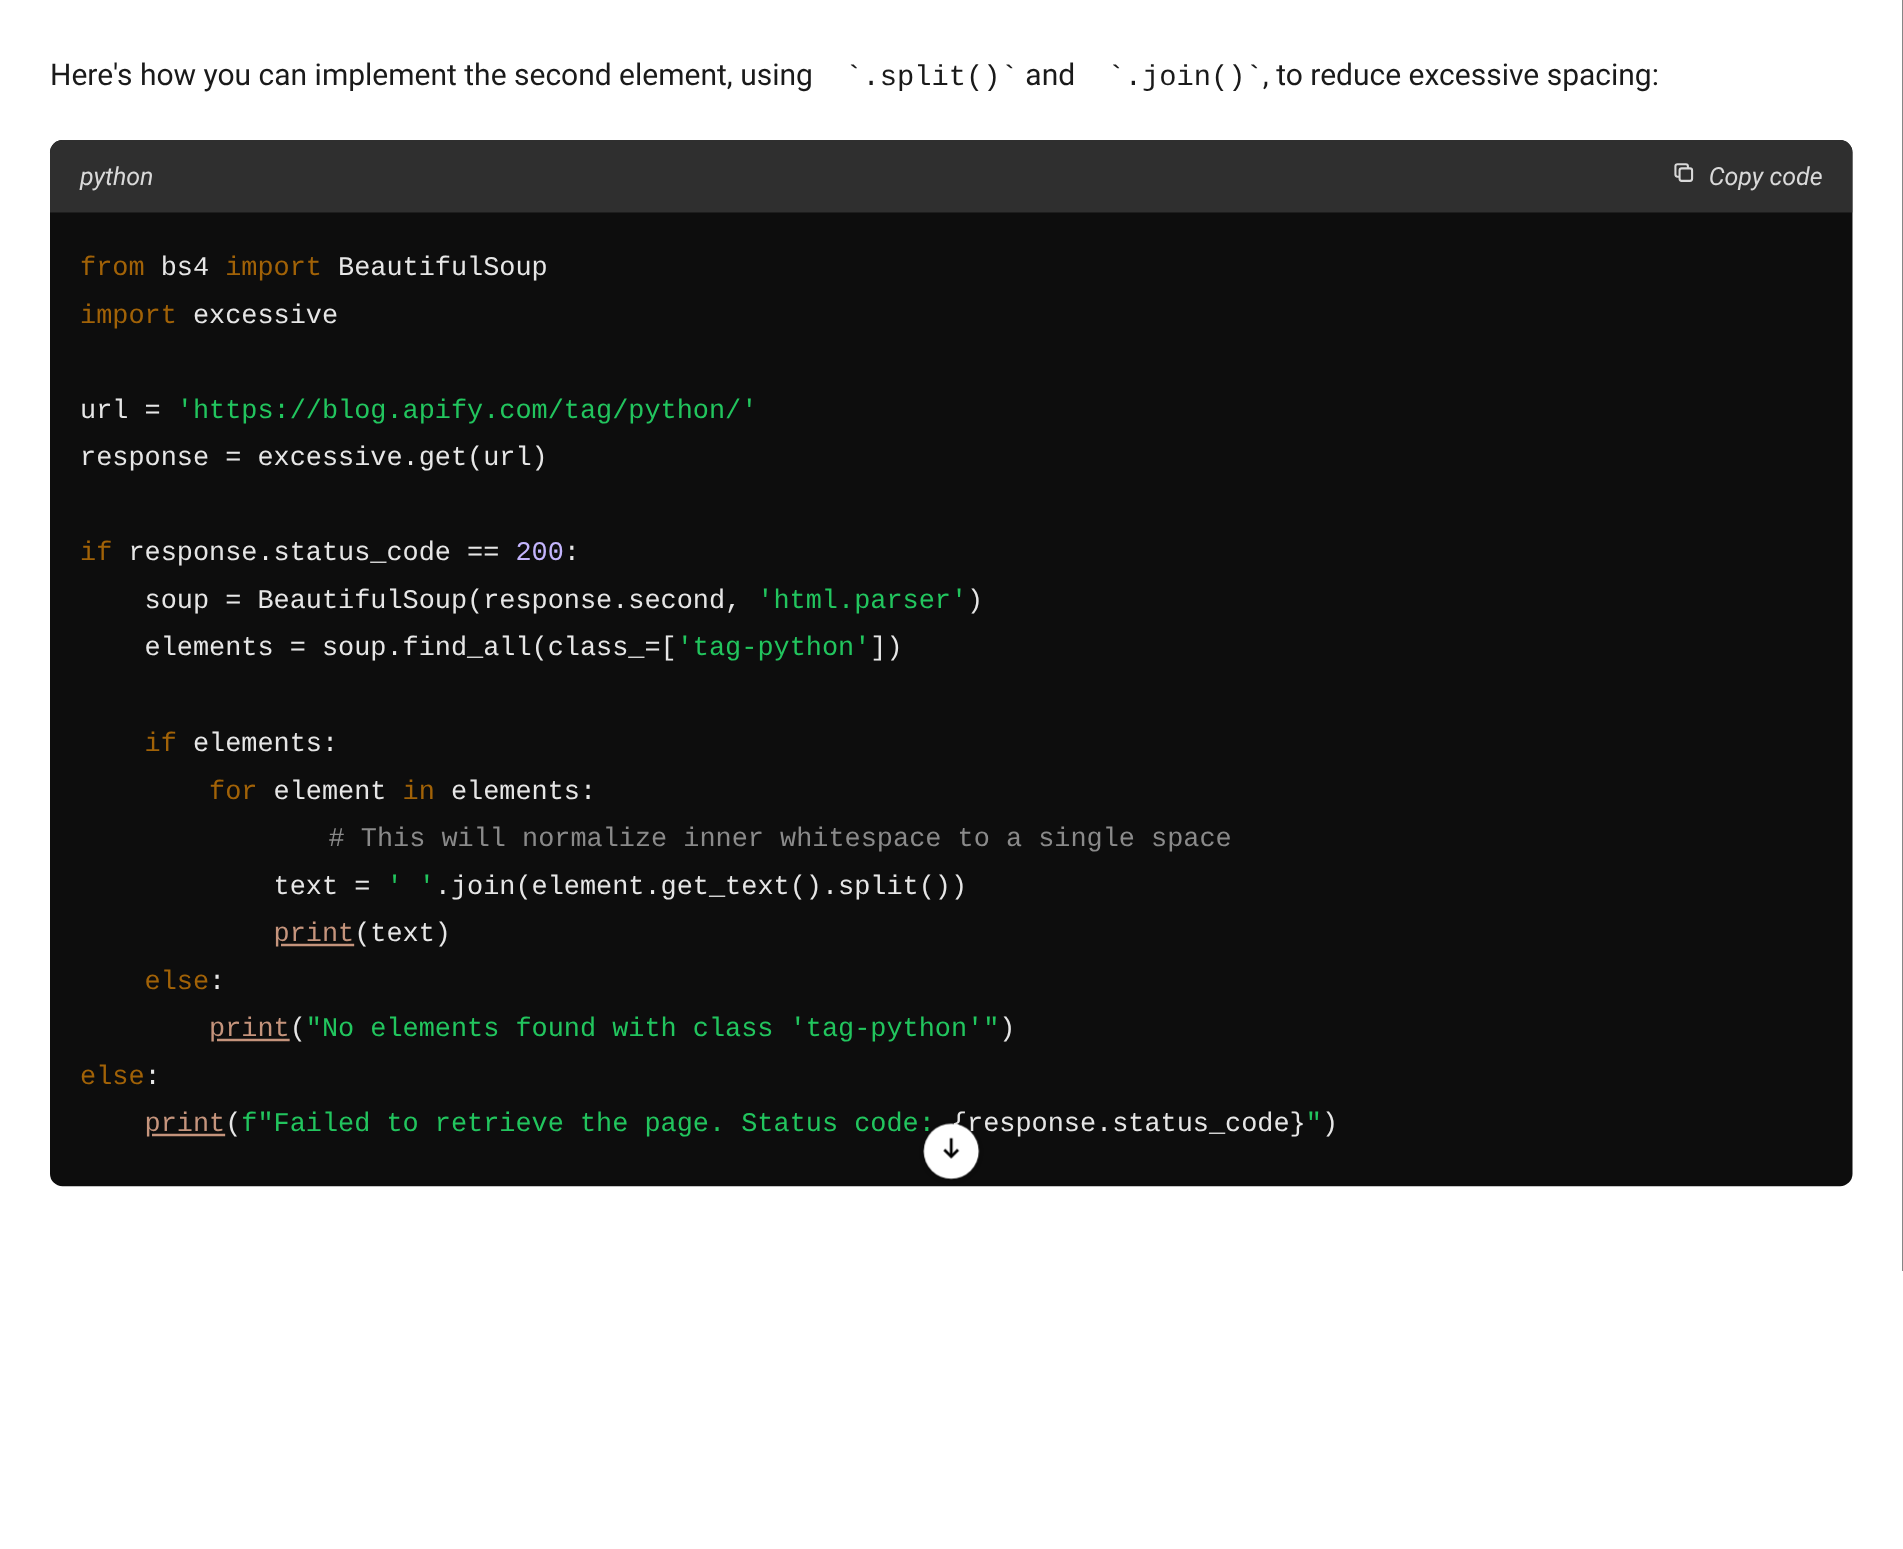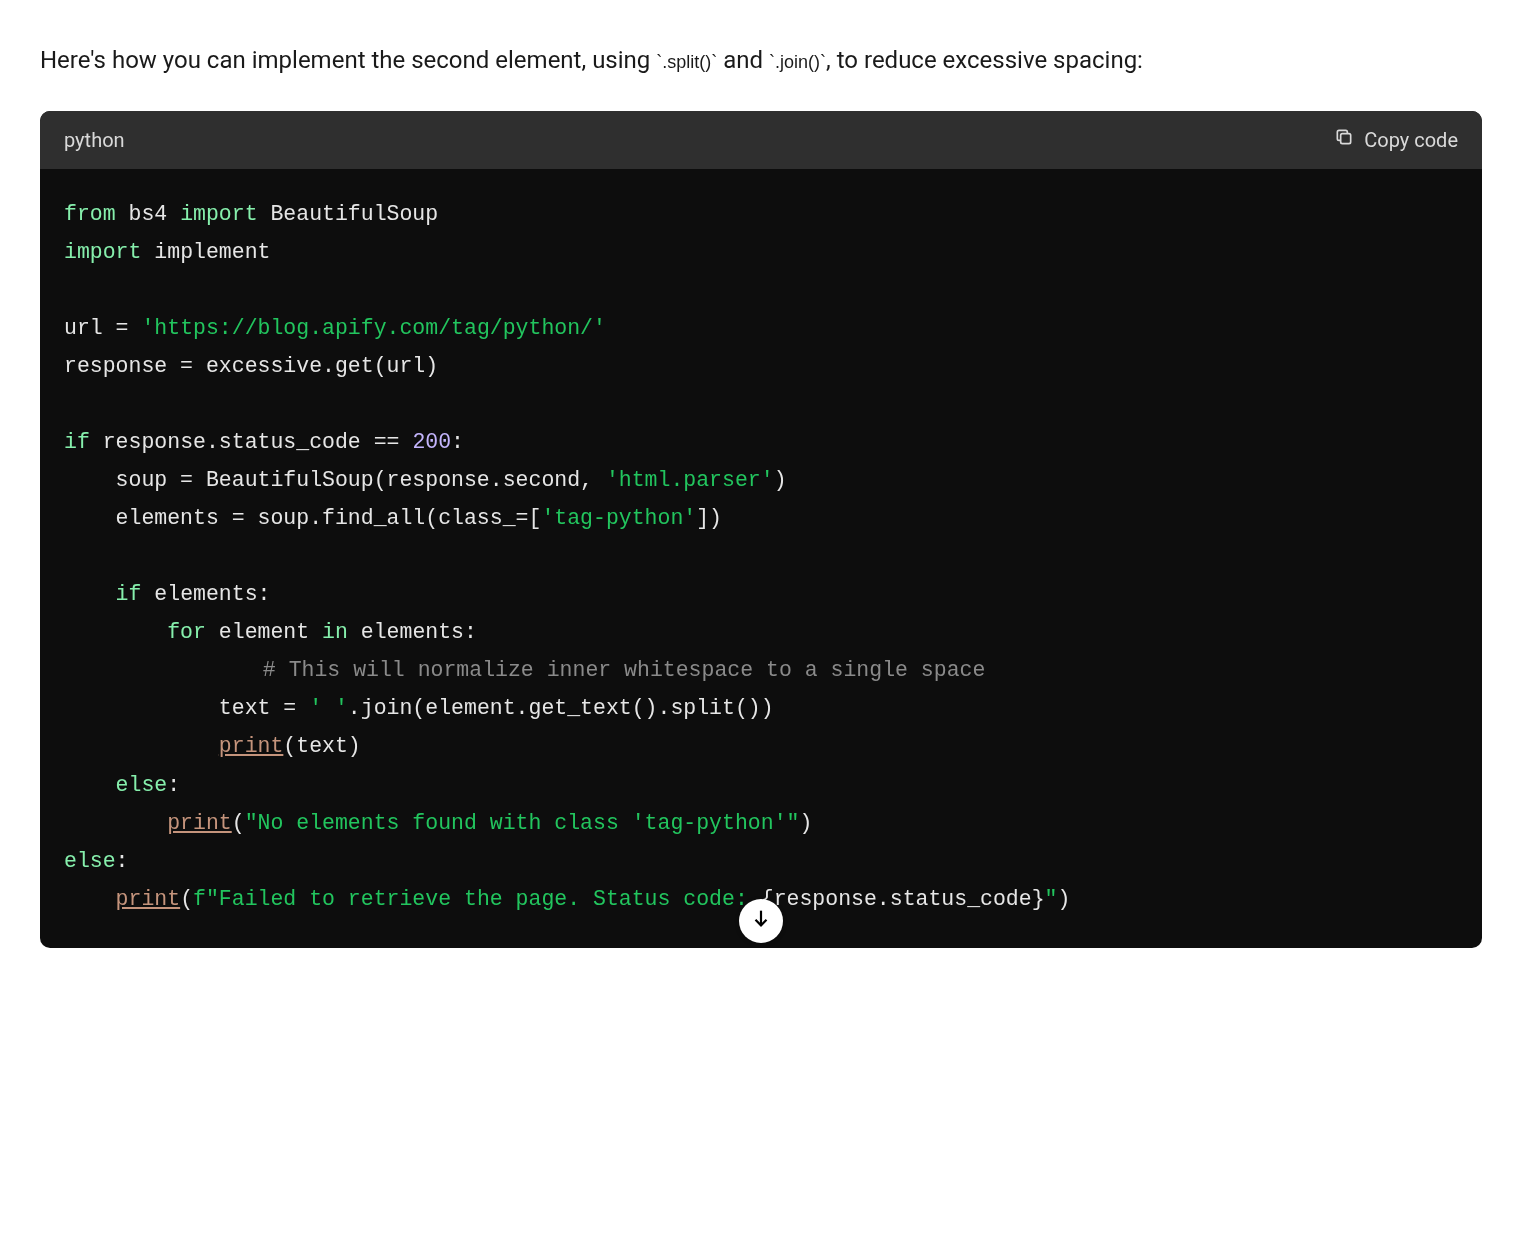--- a/index.html
+++ b/index.html
@@ -9,37 +9,39 @@
     padding: 40px;
     color: #1a1a1a;
     font-size: 24px;
     line-height: 1.7;
   }
   .intro {
     margin-bottom: 30px;
     font-weight: 400;
   }
   .intro code {
-    font-family: Liberation Sans, sans-serif;
-    font-size: 18px;
+    font-family: Liberation Mono, monospace;
+    font-size: 23px;
     background: transparent;
+    margin-left: 20px;
   }
   .code-block {
     border-radius: 10px;
     overflow: hidden;
     background: #0d0d0d;
   }
   .code-header {
     background: #2f2f2f;
     display: flex;
     justify-content: space-between;
     align-items: center;
     padding: 12px 24px;
     color: #d9d9d9;
     font-size: 20px;
+    font-style: italic;
   }
   .copy-btn {
     display: flex;
     align-items: center;
     gap: 10px;
     cursor: pointer;
     color: #d9d9d9;
     font-size: 20px;
   }
   .copy-btn svg {
@@ -51,21 +53,21 @@
   }
   pre {
     padding: 26px 24px 30px 24px;
     font-family: "SFMono-Regular", Consolas, "Liberation Mono", Menlo, monospace;
     font-size: 21.5px;
     line-height: 1.77;
     color: #e6e6e6;
     white-space: pre;
     overflow-x: auto;
   }
-  .tok-kw { color: #86efac; } 
+  .tok-kw { color: #a16207; } 
   .tok-str { color: #22c55e; } 
   .tok-num { color: #c4b5fd; } 
   .tok-fn  { color: #c5947c; text-decoration: underline; } 
   .tok-cm  { color: #8a8a8a; margin-left: 44px; } 
   .tok-fs  { color: #e6e6e6; } 
   .scroll-down {
     position: fixed;
     left: 50%;
     transform: translateX(-50%);
     bottom: 296px;
@@ -101,21 +103,21 @@
       <span>
         <svg viewBox="0 0 24 24">
             <rect x="8" y="8" width="12" height="12" rx="2"></rect>
             <path d="M16 8V6a2 2 0 0 0-2-2H6a2 2 0 0 0-2 2v8a2 2 0 0 0 2 2h2"></path>
           </svg>
       </span>
       <span>Copy code</span>
     </div>
   </div>
   <pre><span class="tok-kw">from</span><span> bs4 </span><span class="tok-kw">import</span><span> BeautifulSoup</span>
-<span class="tok-kw">import</span><span> implement</span>
+<span class="tok-kw">import</span><span> excessive</span>
 
 <span>url = </span><span class="tok-str">'https://blog.apify.com/tag/python/'</span>
 <span>response = excessive.get(url)</span>
 
 <span class="tok-kw">if</span><span> response.status_code == </span><span class="tok-num">200</span><span>:</span>
 <span>    soup = BeautifulSoup(response.second, </span><span class="tok-str">'html.parser'</span><span>)</span>
 <span>    elements = soup.find_all(class_=[</span><span class="tok-str">'tag-python'</span><span>])</span>
 
 <span>    </span><span class="tok-kw">if</span><span> elements:</span>
 <span>        </span><span class="tok-kw">for</span><span> element </span><span class="tok-kw">in</span><span> elements:</span>

